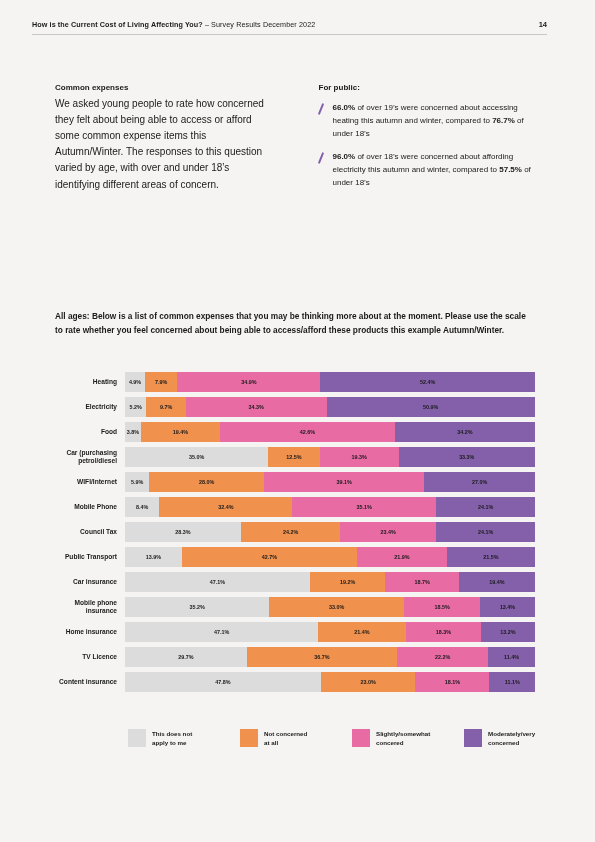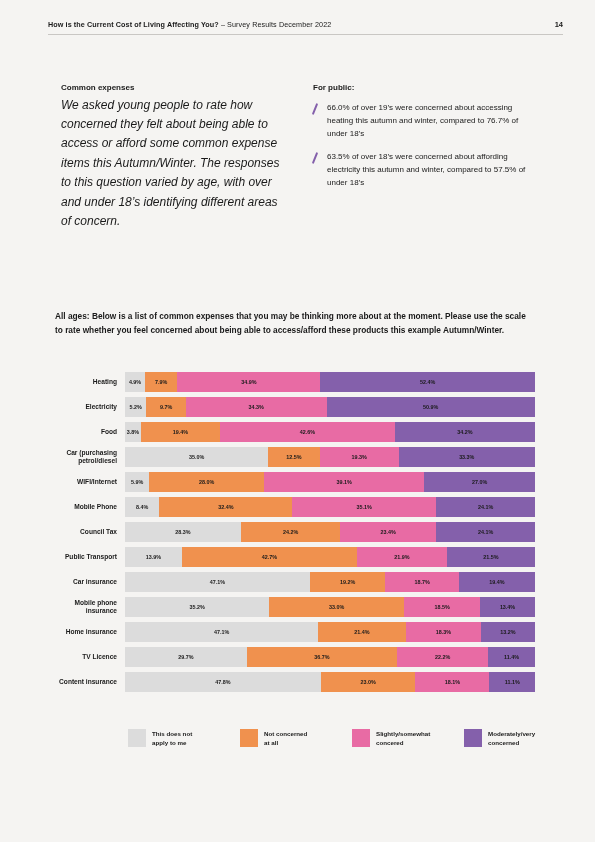--- a/index.html
+++ b/index.html
@@ -12,21 +12,21 @@
     background: #f5f4f2;
     font-family: "Liberation Sans", sans-serif;
     color: #1a1a1a;
     overflow: hidden;
     position: relative;
   }
 
   
   .page-header {
     position: absolute;
-    left: 48px;
+    left: 32px;
     top: 20px;
     width: 515px;
     display: flex;
     align-items: baseline;
     justify-content: space-between;
     border-bottom: 1px solid #c9c7c4;
     padding-bottom: 5px;
   }
   .header-title {
     font-size: 7.2px;
@@ -40,40 +40,39 @@
     font-weight: normal;
   }
   .page-number {
     font-size: 7.5px;
     font-weight: bold;
   }
 
   
   .intro {
     position: absolute;
-    left: 61px;
+    left: 55px;
     top: 82px;
     width: 485px;
     display: flex;
-    gap: 30px;
+    gap: 42px;
   }
   .intro-col-left { width: 222px; }
   .intro-col-right { width: 222px; }
 
   .intro-heading {
     font-size: 8px;
     font-weight: bold;
     margin: 0 0 2px 0;
     line-height: 1.45;
   }
   .intro-body {
-    font-size: 12px;
+    font-size: 10px;
     line-height: 1.62;
     margin: 0;
-    font-style: italic;
   }
 
   .example-list {
     margin: 8px 0 0 0;
     padding: 0;
     list-style: none;
   }
   .example-item {
     position: relative;
     padding-left: 14px;
@@ -92,21 +91,21 @@
   }
   .slash-icon span {
     display: block;
     width: 2px;
     height: 12px;
     background: #8460ab;
     transform: rotate(22deg);
     transform-origin: center;
     border-radius: 1px;
   }
-  .example-item b { font-weight: normal; }
+  .example-item b { font-weight: bold; }
 
   
   .question {
     position: absolute;
     left: 55px;
     top: 310px;
     width: 480px;
     font-size: 8.3px;
     font-weight: bold;
     line-height: 1.68;
@@ -209,21 +208,21 @@
       <li class="example-item">
         <span class="slash-icon">
             <span></span>
           </span>
         <b>66.0%</b><span> of over 19’s were concerned about accessing heating this autumn and winter, compared to </span><b>76.7%</b><span> of under 18’s</span>
       </li>
       <li class="example-item">
         <span class="slash-icon">
             <span></span>
           </span>
-        <b>63.5%</b><span> of over 18’s were concerned about affording electricity this autumn and winter, compared to </span><b>57.5%</b><span> of under 18’s</span>
+        <b>96.0%</b><span> of over 18’s were concerned about affording electricity this autumn and winter, compared to </span><b>57.5%</b><span> of under 18’s</span>
       </li>
     </ul>
   </div>
 </div>
 
 <div class="question">All ages: Below is a list of common expenses that you may be thinking more about at the moment. Please use the scale to rate whether you feel concerned about being able to access/afford these products this example Autumn/Winter.</div>
 
 <div class="chart" id="chart">
     <div class="chart-row">
       <div class="row-label">Heating</div>

